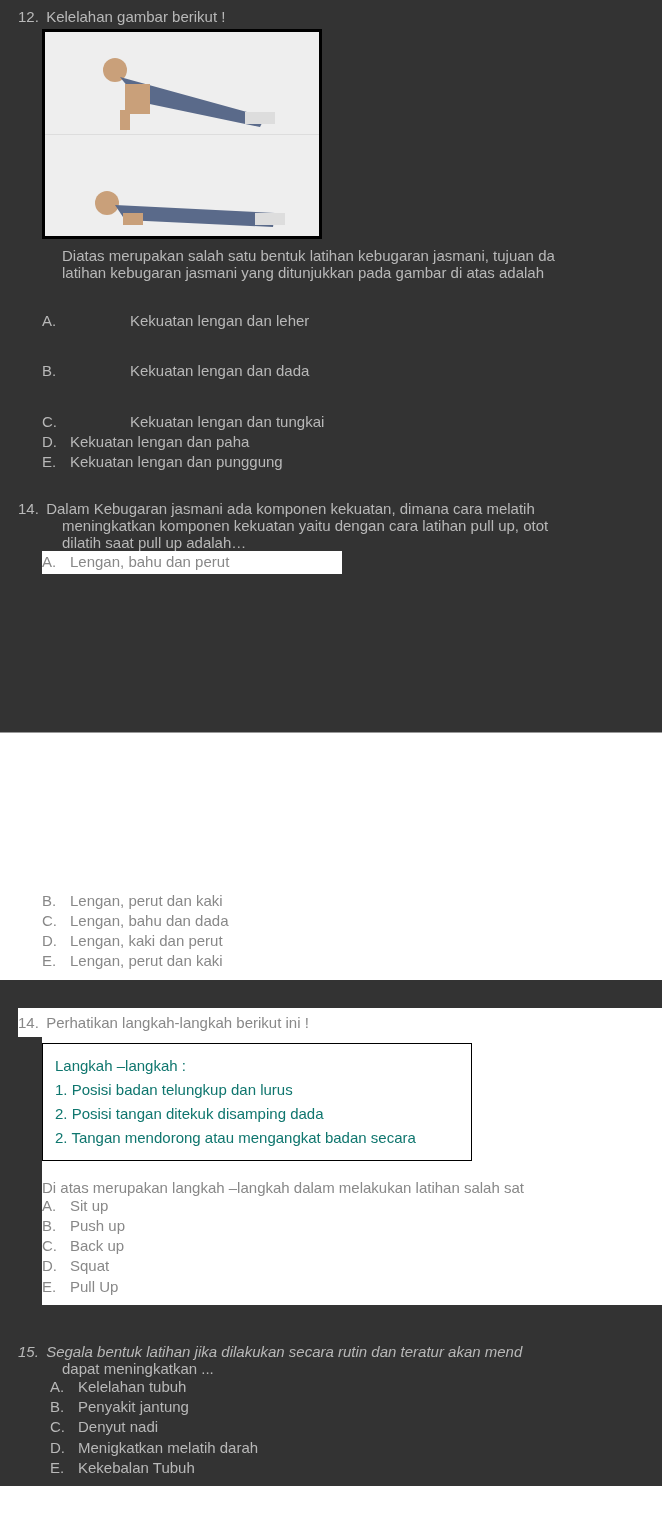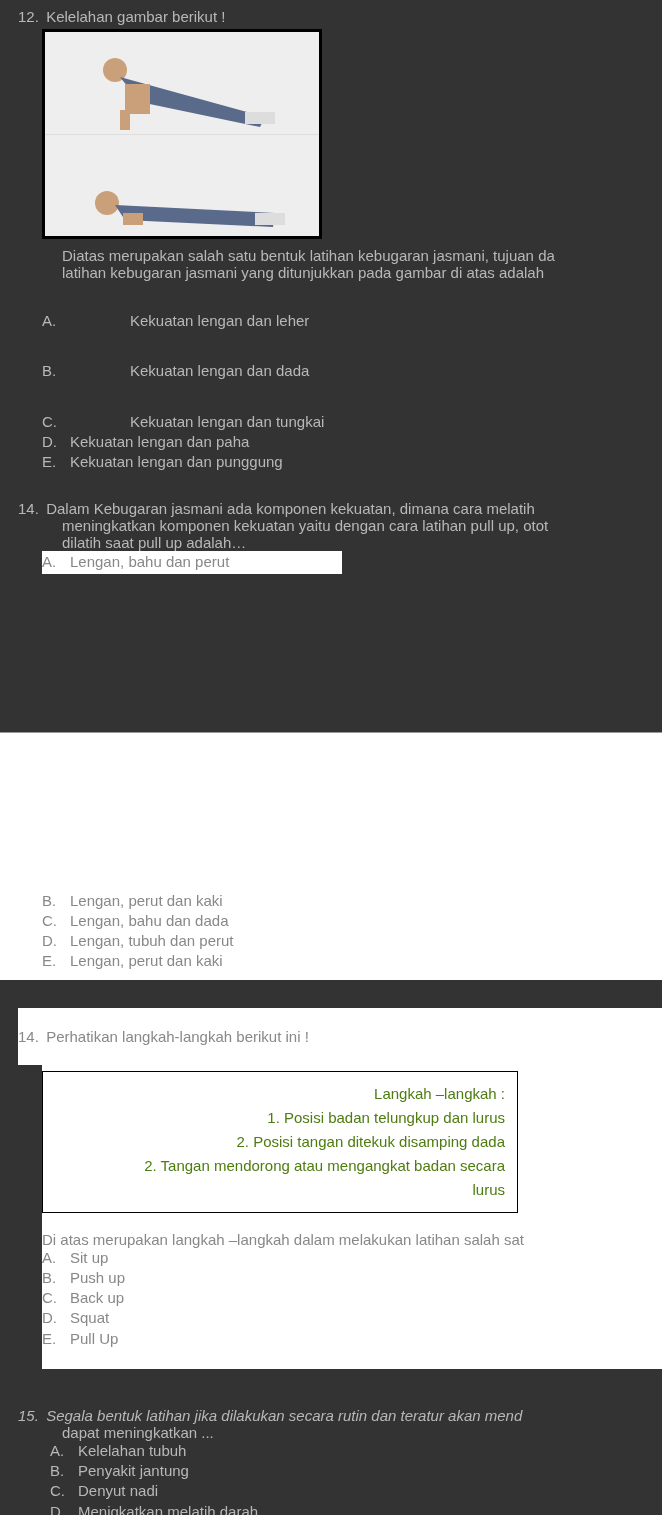--- a/index.html
+++ b/index.html
@@ -82,28 +82,27 @@
     background: #999;
     width: 100%;
   }
   .gap-light {
     height: 150px;
     background: #fff;
   }
   .box {
     border: 1.5px solid #000;
     background: #fff;
-    color: #4d7c0f;
+    color: #0f766e;
     margin-left: 42px;
-    width: 476px;
+    width: 430px;
     padding: 10px 12px;
     line-height: 1.6;
     margin-top: 6px;
     margin-bottom: 18px;
-    text-align: right;
   }
   .sidebar-block {
     display: flex;
   }
   .dark-stub {
     width: 42px;
     background: #333333;
   }
   .justify {
     text-align: justify;
@@ -191,57 +190,56 @@
     <div class="opt-row">
       <span class="opt-letter">B.</span>
       <span>Lengan, perut dan kaki</span>
     </div>
     <div class="opt-row">
       <span class="opt-letter">C.</span>
       <span>Lengan, bahu dan dada</span>
     </div>
     <div class="opt-row">
       <span class="opt-letter">D.</span>
-      <span>Lengan, tubuh dan  perut</span>
+      <span>Lengan, kaki dan  perut</span>
     </div>
     <div class="opt-row">
       <span class="opt-letter">E.</span>
       <span>Lengan, perut dan kaki</span>
     </div>
   </div>
 </div>
 
 <div class="gap-small-dark"></div>
 
 <div class="sidebar-block">
   <div class="dark-stub" style="width:18px"></div>
-  <div style="flex:1; background:#fff; color:#888; padding:20px 0;">
+  <div style="flex:1; background:#fff; color:#888; padding:6px 0;">
     <div class="question-block" style="padding-left:0">
       <span class="q-number">14.</span>
       <span class="q-text">Perhatikan langkah-langkah berikut ini !</span>
     </div>
   </div>
 </div>
 
 <div class="sidebar-block">
   <div class="dark-stub"></div>
   <div style="flex:1; background:#fff;">
     <div class="box" style="margin-left:0">
       <div>Langkah –langkah :</div>
       <div>1. Posisi badan telungkup dan lurus</div>
       <div>2. Posisi tangan ditekuk disamping dada</div>
       <div>2. Tangan mendorong atau mengangkat badan secara</div>
-      <div>lurus</div>
     </div>
   </div>
 </div>
 
 <div class="sidebar-block">
   <div class="dark-stub"></div>
-  <div style="flex:1; background:#fff; color:#888; padding-bottom:20px;">
+  <div style="flex:1; background:#fff; color:#888; padding-bottom:8px;">
     <div>Di atas  merupakan langkah –langkah dalam melakukan latihan salah sat</div>
     <div class="opt-row">
       <span class="opt-letter">A.</span>
       <span>Sit up</span>
     </div>
     <div class="opt-row">
       <span class="opt-letter">B.</span>
       <span>Push up</span>
     </div>
     <div class="opt-row">

